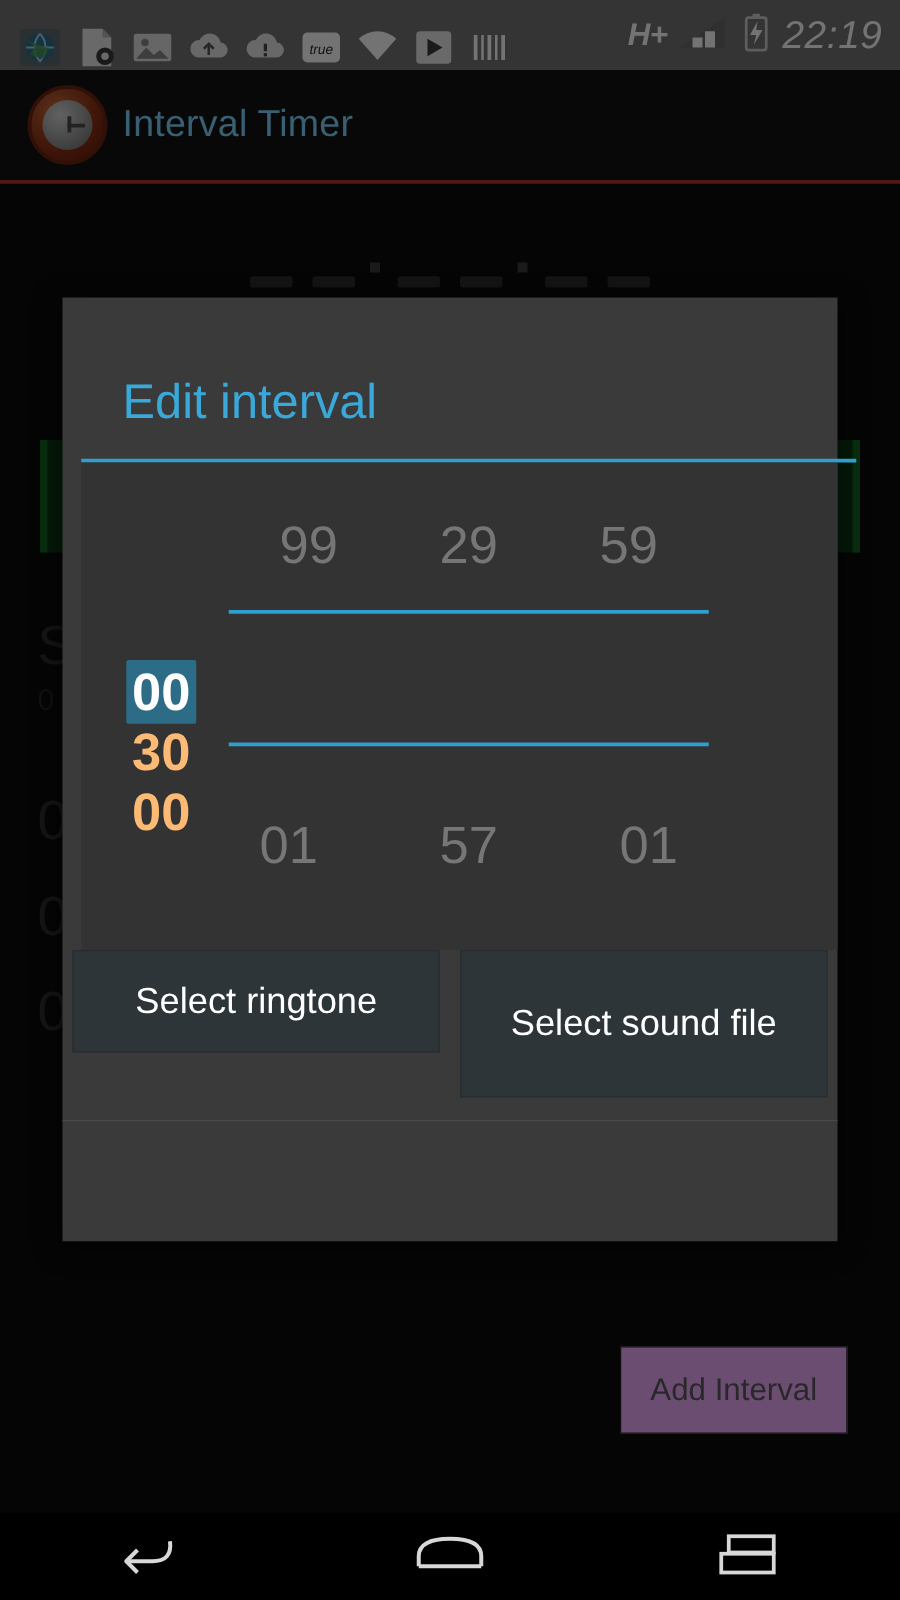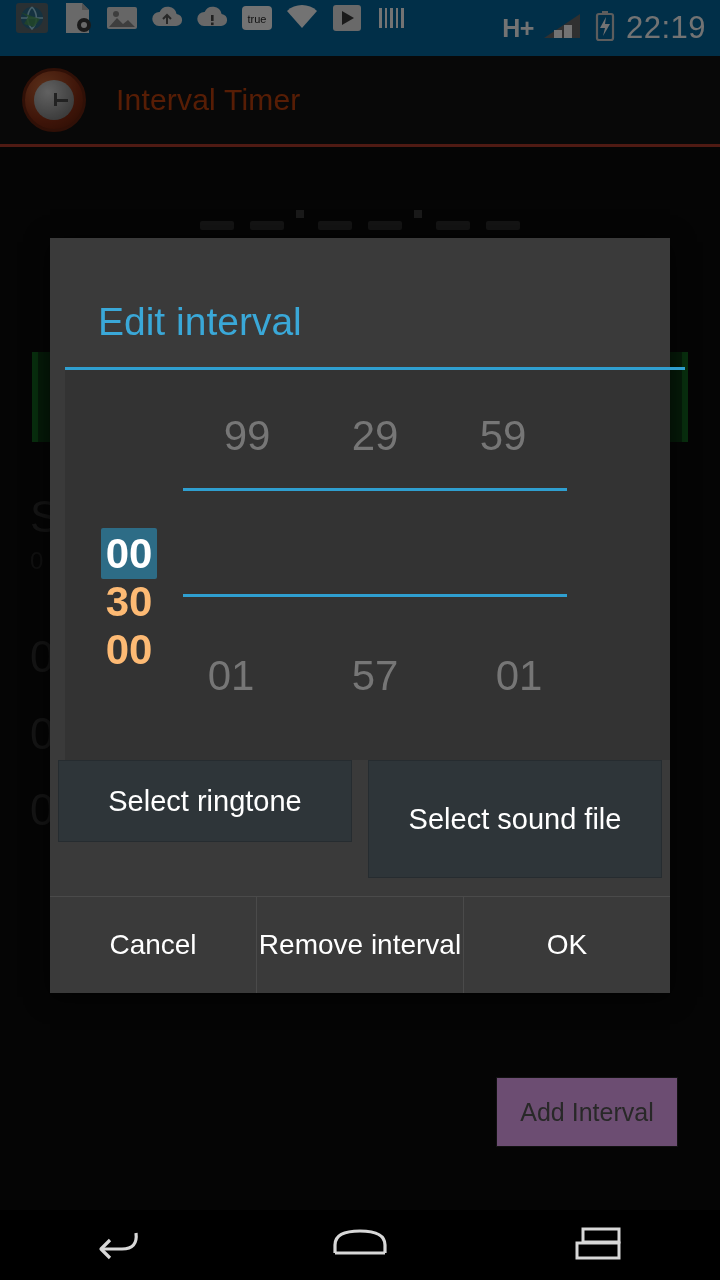--- a/index.html
+++ b/index.html
@@ -12,22 +12,22 @@
   #screen {
     position: relative;
     width: 720px; height: 1280px;
     background: #0c0c0c;
   }
 
   
   .statusbar {
     position: absolute; top: 0; left: 0;
     width: 720px; height: 56px;
-    background: #0369a1;
-    display: flex; align-items: flex-start;
+    background: #737373;
+    display: flex; align-items: flex-end; font-style: italic;
   }
   .status-left { display: flex; align-items: center; gap: 9px; padding-left: 14px; }
   .sicon { width: 36px; height: 36px; position: relative; display: block; }
   .status-right {
     position: absolute; right: 14px; top: 0; height: 56px;
     display: flex; align-items: center; gap: 8px;
   }
   .netlabel { color: #fff; font-size: 25px; font-weight: bold; letter-spacing: -0.5px; }
   .clock { color: #fff; font-size: 31px; font-weight: normal; letter-spacing: 0.5px; }
 
@@ -49,21 +49,21 @@
     content: ""; position: absolute; left: 9px; top: 9px;
     width: 40px; height: 40px; border-radius: 50%;
     background: radial-gradient(circle at 35% 30%, #d8d8d8, #8c8c8c 70%, #6d6d6d 100%);
   }
   .app-icon .hand-h, .app-icon .hand-m {
     position: absolute; background: #222; z-index: 3;
   }
   .app-icon .hand-h { left: 29px; top: 22px; width: 3px; height: 13px; }
   .app-icon .hand-m { left: 29px; top: 28px; width: 14px; height: 3px; }
   .app-title {
-    color: #c2410c; font-size: 30px; margin-left: 30px; letter-spacing: 0.2px;
+    color: #7dd3fc; font-size: 30px; margin-left: 12px; letter-spacing: 0.2px;
   }
   .appbar-underline {
     position: absolute; top: 144px; left: 0; width: 720px; height: 3px;
     background: #b03a2b;
   }
 
   
   .bg-content { position: absolute; top: 147px; left: 0; width: 720px; height: 1063px; }
   .dots-row {
     position: absolute; top: 62px; left: 196px; width: 340px; height: 24px;
@@ -364,31 +364,20 @@
       <div class="sound-btn ringtone">
         <span>Select ringtone</span>
       </div>
       <div class="sound-btn soundfile">
         <span>Select sound file</span>
       </div>
     </div>
 
     <div class="dialog-divider"></div>
 
-    <div class="dialog-actions">
-      <div class="action-btn">
-        <span>Cancel</span>
-      </div>
-      <div class="action-btn">
-        <span>Remove interval</span>
-      </div>
-      <div class="action-btn">
-        <span>OK</span>
-      </div>
-    </div>
   </div>
 
   <div class="navbar">
     <div class="nav-btn">
       <span>
         <svg width="60" height="40" viewBox="0 0 60 40">
           <path d="M46 10 q2 16 -14 16 h-20" stroke="#d8d8d8" stroke-width="3.2" fill="none"></path>
           <path d="M20 17 l-9 9 l9 9" stroke="#d8d8d8" stroke-width="3.2" fill="none" stroke-linejoin="round"></path>
         </svg>
       </span>

